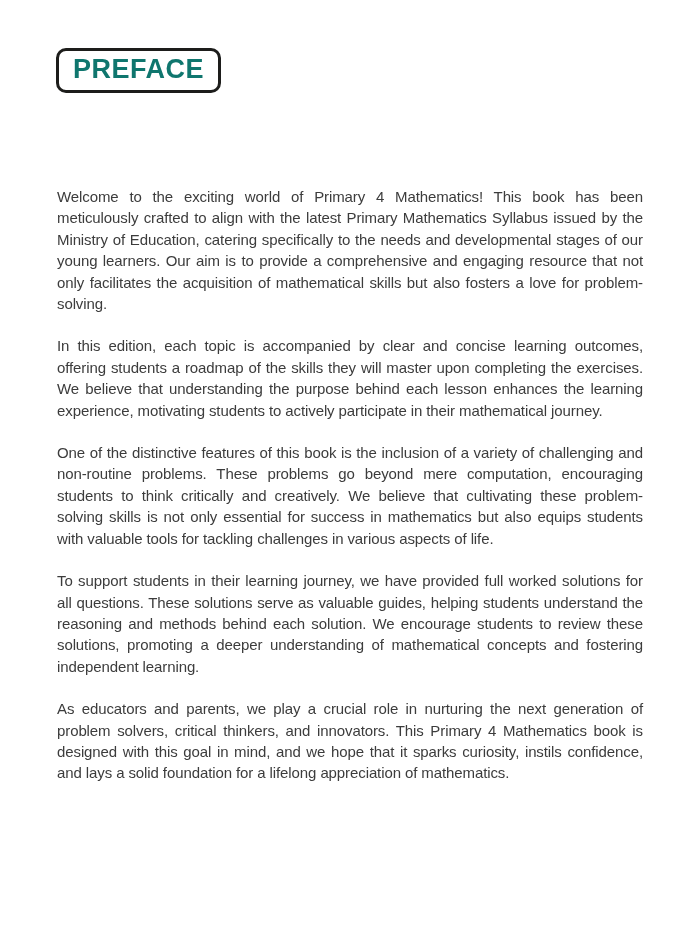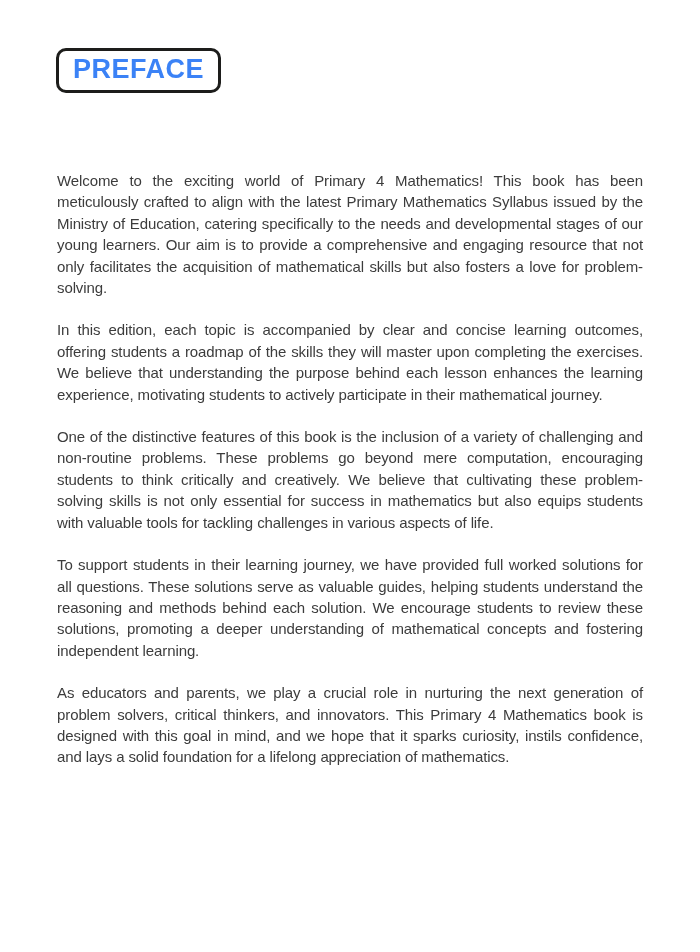--- a/index.html
+++ b/index.html
@@ -19,31 +19,31 @@
     position: absolute;
     left: 56px;
     top: 48px;
     display: inline-block;
     border: 3px solid #1d1d1b;
     border-radius: 10px;
     padding: 3px 14px 5px 14px;
     font-size: 27px;
     font-weight: bold;
     letter-spacing: 0.5px;
-    color: #3b82f6;
+    color: #0f766e;
     line-height: 1.15;
   }
   .content {
     position: absolute;
     left: 57px;
     top: 170px;
     width: 586px;
   }
   .content p {
-    margin: 0 0 21px 0;
+    margin: 16px 0 21px 0;
     font-size: 15px;
     line-height: 21.4px;
     color: #3c3c3c;
     text-align: justify;
     letter-spacing: -0.1px;
   }
 </style>
 </head>
 <body>
 

